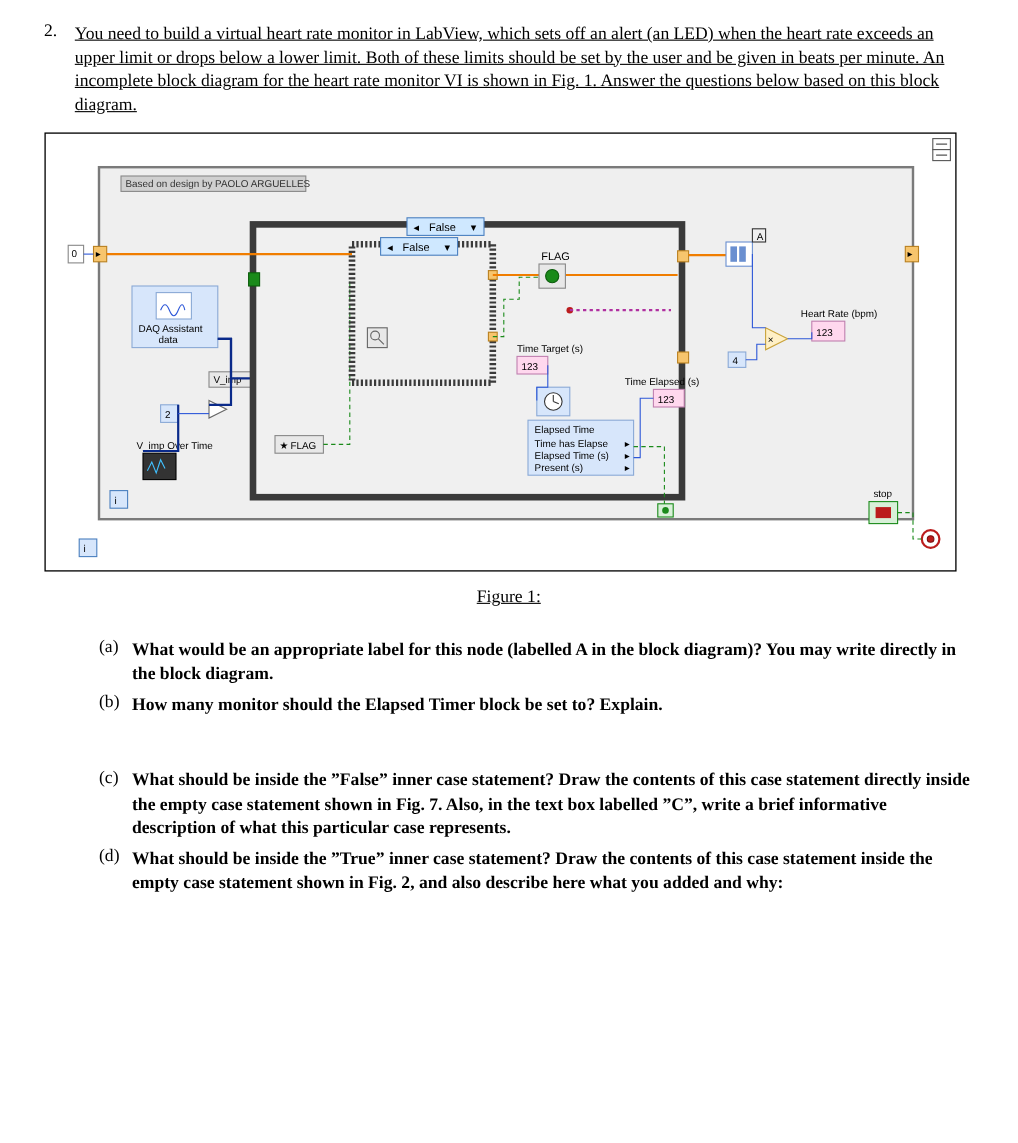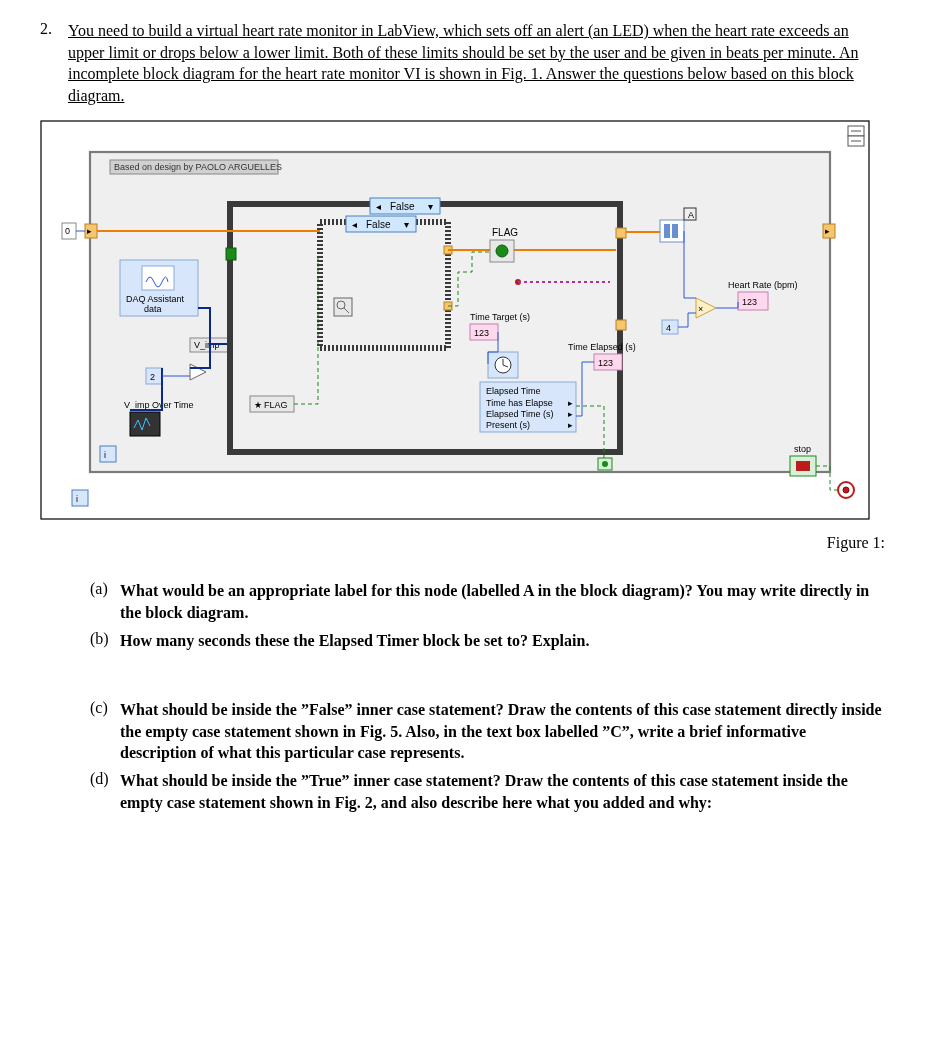--- a/index.html
+++ b/index.html
@@ -11,21 +11,21 @@
     padding: 20px 40px;
     width: 845px;
   }
   .question-block { display: flex; align-items: flex-start; }
   .qnum { width: 28px; flex-shrink: 0; }
   .qtext { flex: 1; line-height: 1.35; text-decoration: underline; }
   .diagram-container {
     margin: 14px 0 8px 0;
     width: 911px;
   }
-  .figcap { text-align: right; margin: 14px 0 28px 0; }
+  .figcap { text-align: center; margin: 14px 0 28px 0; text-decoration: underline; }
   .part { display: flex; align-items: flex-start; margin: 6px 0 6px 50px; }
   .part-label { width: 30px; flex-shrink: 0; }
   .part-text { flex: 1; line-height: 1.35; font-weight: bold; }
   .gap { height: 36px; }
 
   
   svg { display: block; }
   .outer-border { fill: none; stroke: #000; stroke-width: 1.2; }
   .while-border { fill: none; stroke: #7a7a7a; stroke-width: 2.2; }
   .while-fill   { fill: #efefef; }
@@ -274,25 +274,25 @@
 </div>
 
 <div class="figcap">Figure 1:</div>
 
 <div class="part">
   <div class="part-label">(a)</div>
   <div class="part-text">What would be an appropriate label for this node (labelled A in the block diagram)? You may write directly in the block diagram.</div>
 </div>
 <div class="part">
   <div class="part-label">(b)</div>
-  <div class="part-text">How many seconds these the Elapsed Timer block be set to? Explain.</div>
+  <div class="part-text">How many monitor should the Elapsed Timer block be set to? Explain.</div>
 </div>
 
 <div class="gap"></div>
 
 <div class="part">
   <div class="part-label">(c)</div>
-  <div class="part-text">What should be inside the ”False” inner case statement? Draw the contents of this case statement directly inside the empty case statement shown in Fig. 5. Also, in the text box labelled ”C”, write a brief informative description of what this particular case represents.</div>
+  <div class="part-text">What should be inside the ”False” inner case statement? Draw the contents of this case statement directly inside the empty case statement shown in Fig. 7. Also, in the text box labelled ”C”, write a brief informative description of what this particular case represents.</div>
 </div>
 <div class="part">
   <div class="part-label">(d)</div>
   <div class="part-text">What should be inside the ”True” inner case statement? Draw the contents of this case statement inside the empty case statement shown in Fig. 2, and also describe here what you added and why:</div>
 </div>
 
 </body></html>

